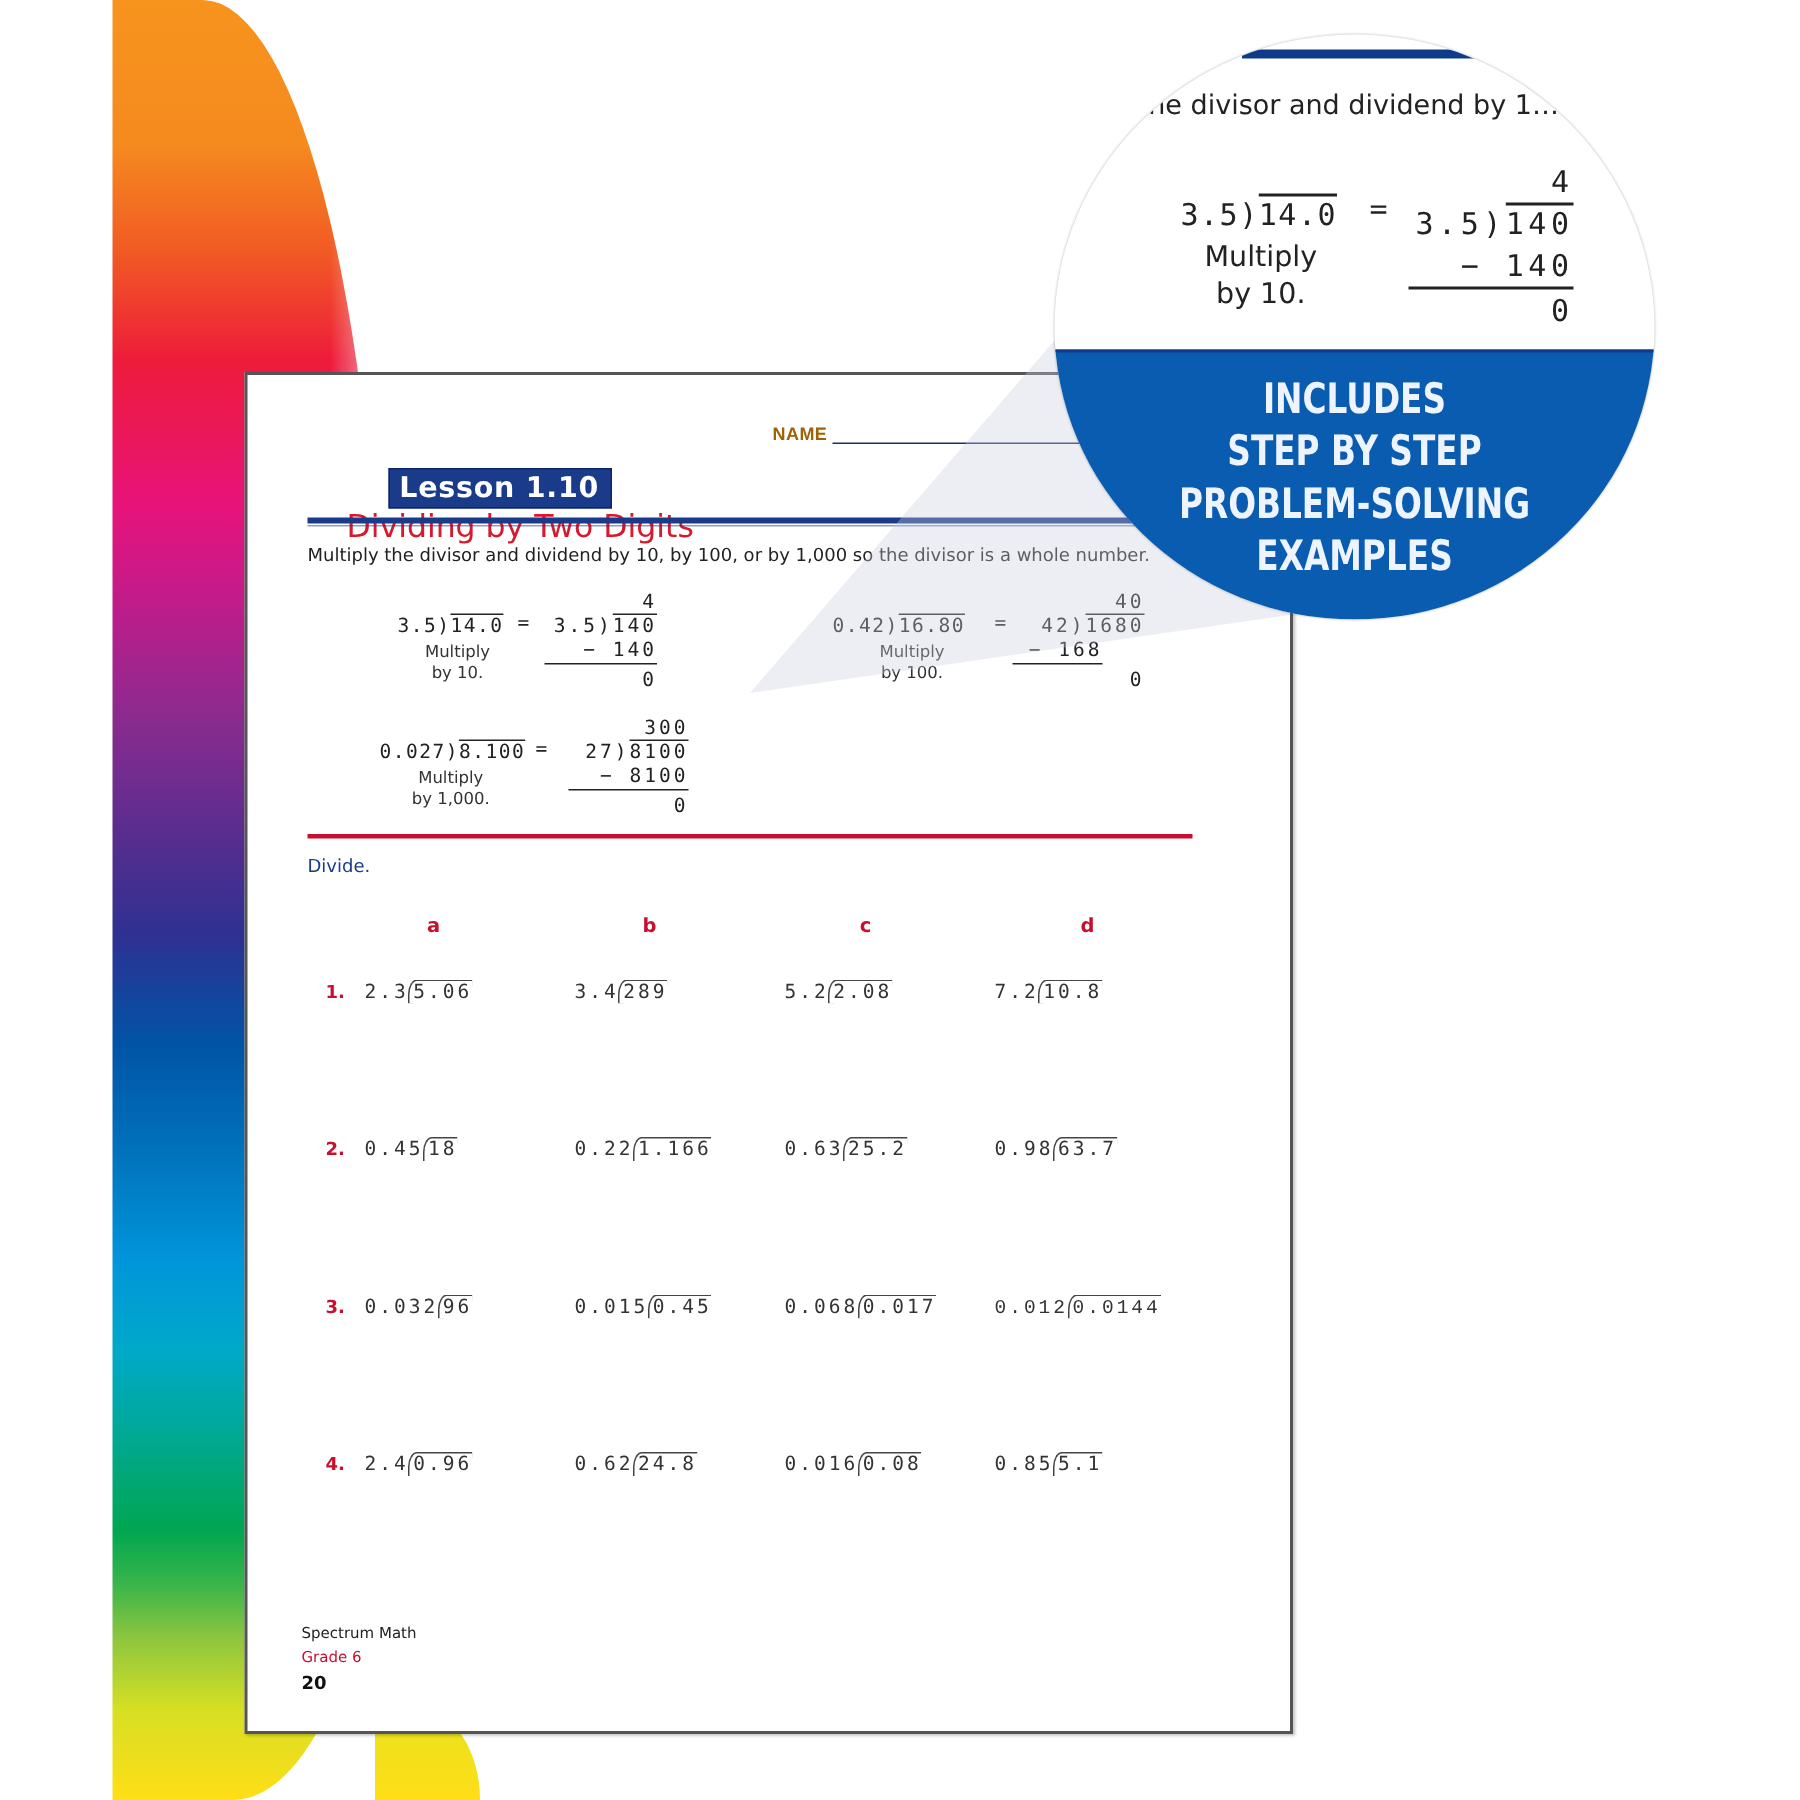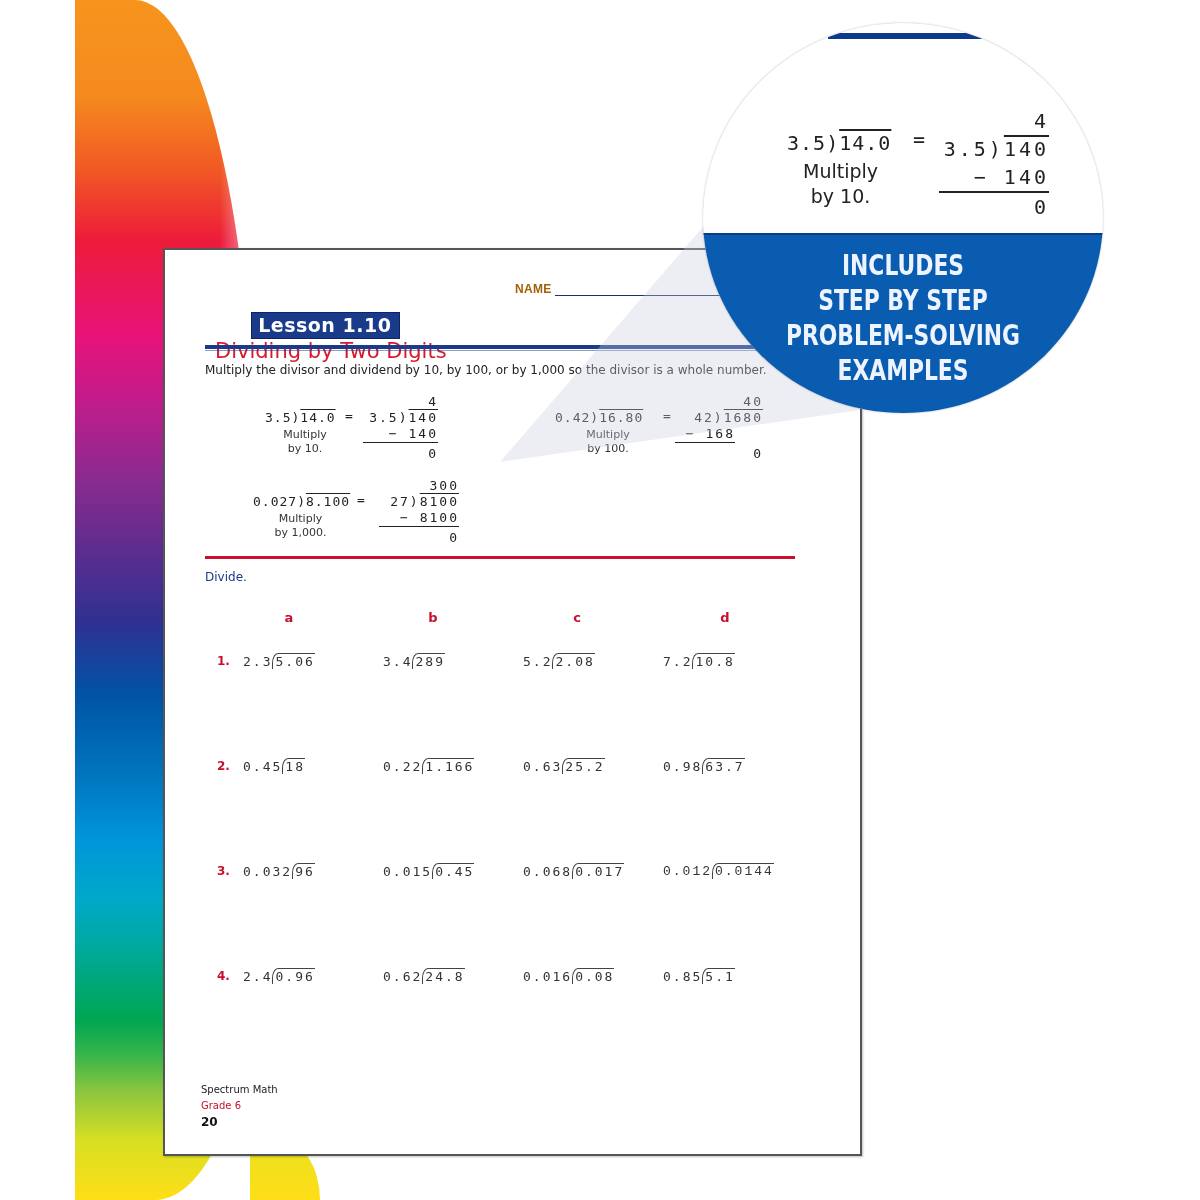--- a/index.html
+++ b/index.html
@@ -37,21 +37,21 @@
 
   .name-row { position: absolute; left: 350px; top: 32px; display: flex; align-items: flex-end; }
   .name-label { font-family: Liberation Sans, sans-serif; font-weight: bold; font-size: 12px; color: #a16207; letter-spacing: 0.3px; }
   .name-line { width: 180px; border-bottom: 1.5px solid #1c2f6b; margin-left: 3px; height: 10px; }
 
   .title-row { position: absolute; left: 40px; top: 62px; display: flex; align-items: center; flex-direction: column; }
   .lesson-badge {
     background: #1a3a8a; color: #fff; font-weight: bold; font-size: 19px;
     padding: 1px 8px 2px 6px; letter-spacing: 0.5px; border: 1px solid #0d2466;
   }
-  .lesson-title { color: #d7192e; font-size: 21px; margin-left: 10px; font-family: "DejaVu Sans", sans-serif; }
+  .lesson-title { color: #d7192e; font-size: 21px; margin-left: 26px; font-family: "DejaVu Sans", sans-serif; }
   .title-rule { position: absolute; left: 40px; top: 95px; width: 590px; height: 4px; background: #1a3a8a; }
   .title-rule-thin { position: absolute; left: 40px; top: 100px; width: 590px; height: 1px; background: #1a3a8a; opacity: 0.5; }
 
   .instructions { position: absolute; left: 40px; top: 113px; font-size: 12px; color: #222; white-space: nowrap; }
 
   
   .example { position: absolute; font-family: "DejaVu Sans Mono", monospace; font-size: 13px; color: #222; }
   .ex-orig { letter-spacing: 1px; }
   .ex-orig .bar, .ex-work .bar { text-decoration: overline; }
   .ex-note { font-family: "DejaVu Sans", sans-serif; font-size: 11px; line-height: 14px; text-align: center; color: #333; }
@@ -229,20 +229,21 @@
     <div class="pageno">20</div>
   </div>
 </div>
 
 <svg class="cone" viewBox="0 0 1200 1200" width="1200" height="1200">
   <polygon points="500,462 735,190 860,410" fill="#c8cde0" fill-opacity="0.35"></polygon>
 </svg>
 
 <div class="bubble">
   <div class="bubble-topbar"></div>
+  <div class="bubble-instr">, the divisor and dividend by 1…</div>
   <div class="bubble-ex">
     <div class="orig"><span>3.5</span>)<span class="bar">14.0</span></div>
     <div class="eq">=</div>
     <div class="note">
       <div>Multiply</div>
       <div>by 10.</div>
     </div>
     <div class="work">
       <div>4</div>
       <div><span>3.5</span>)<span class="bar">140</span></div>

